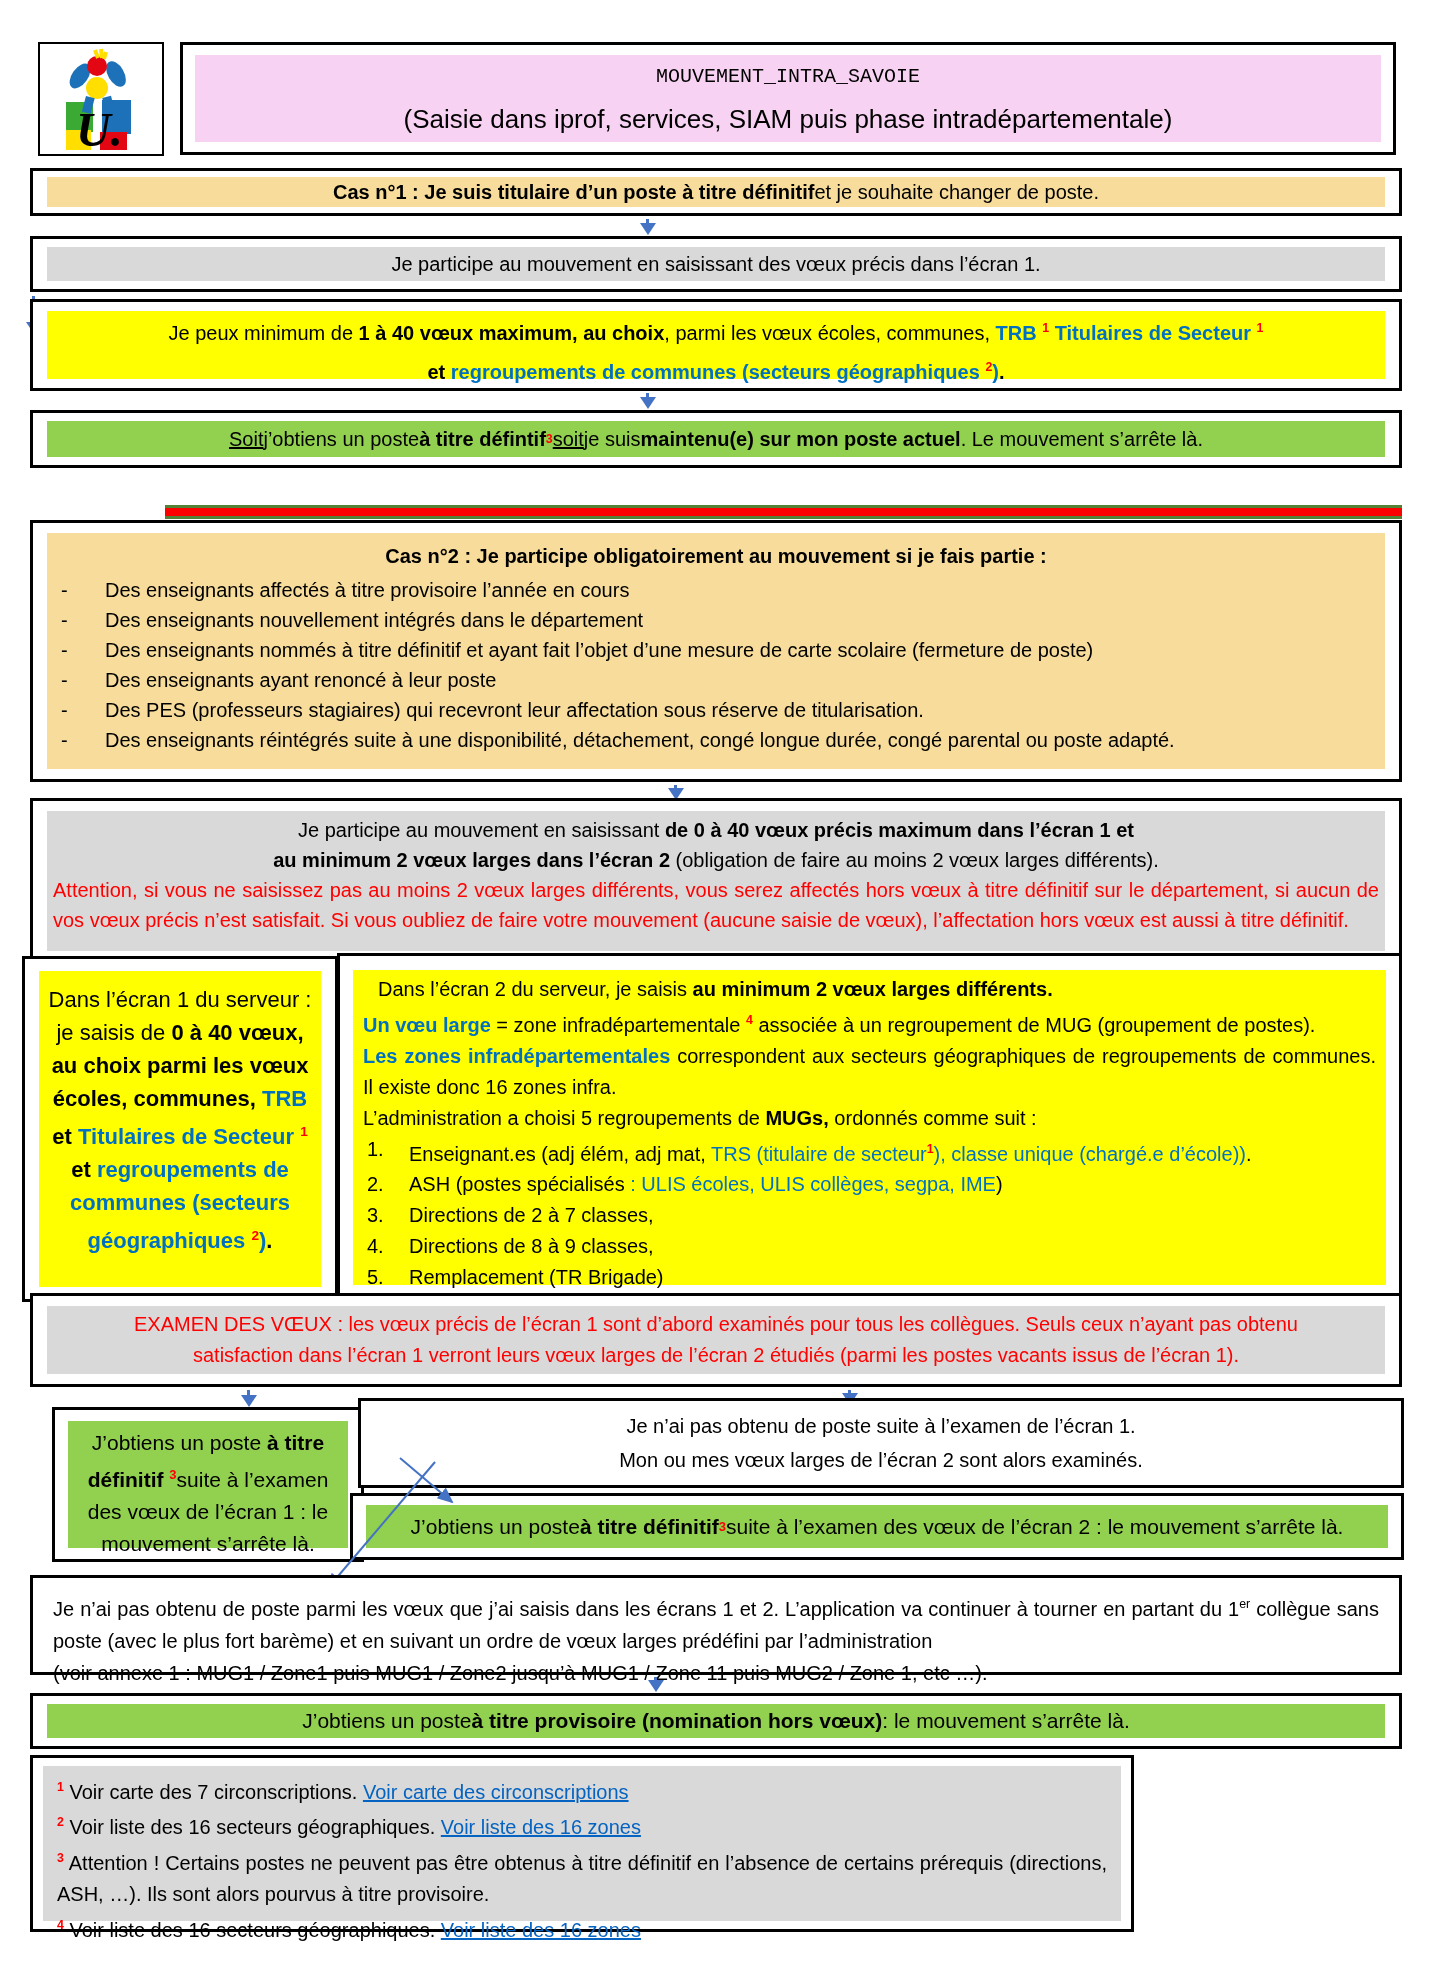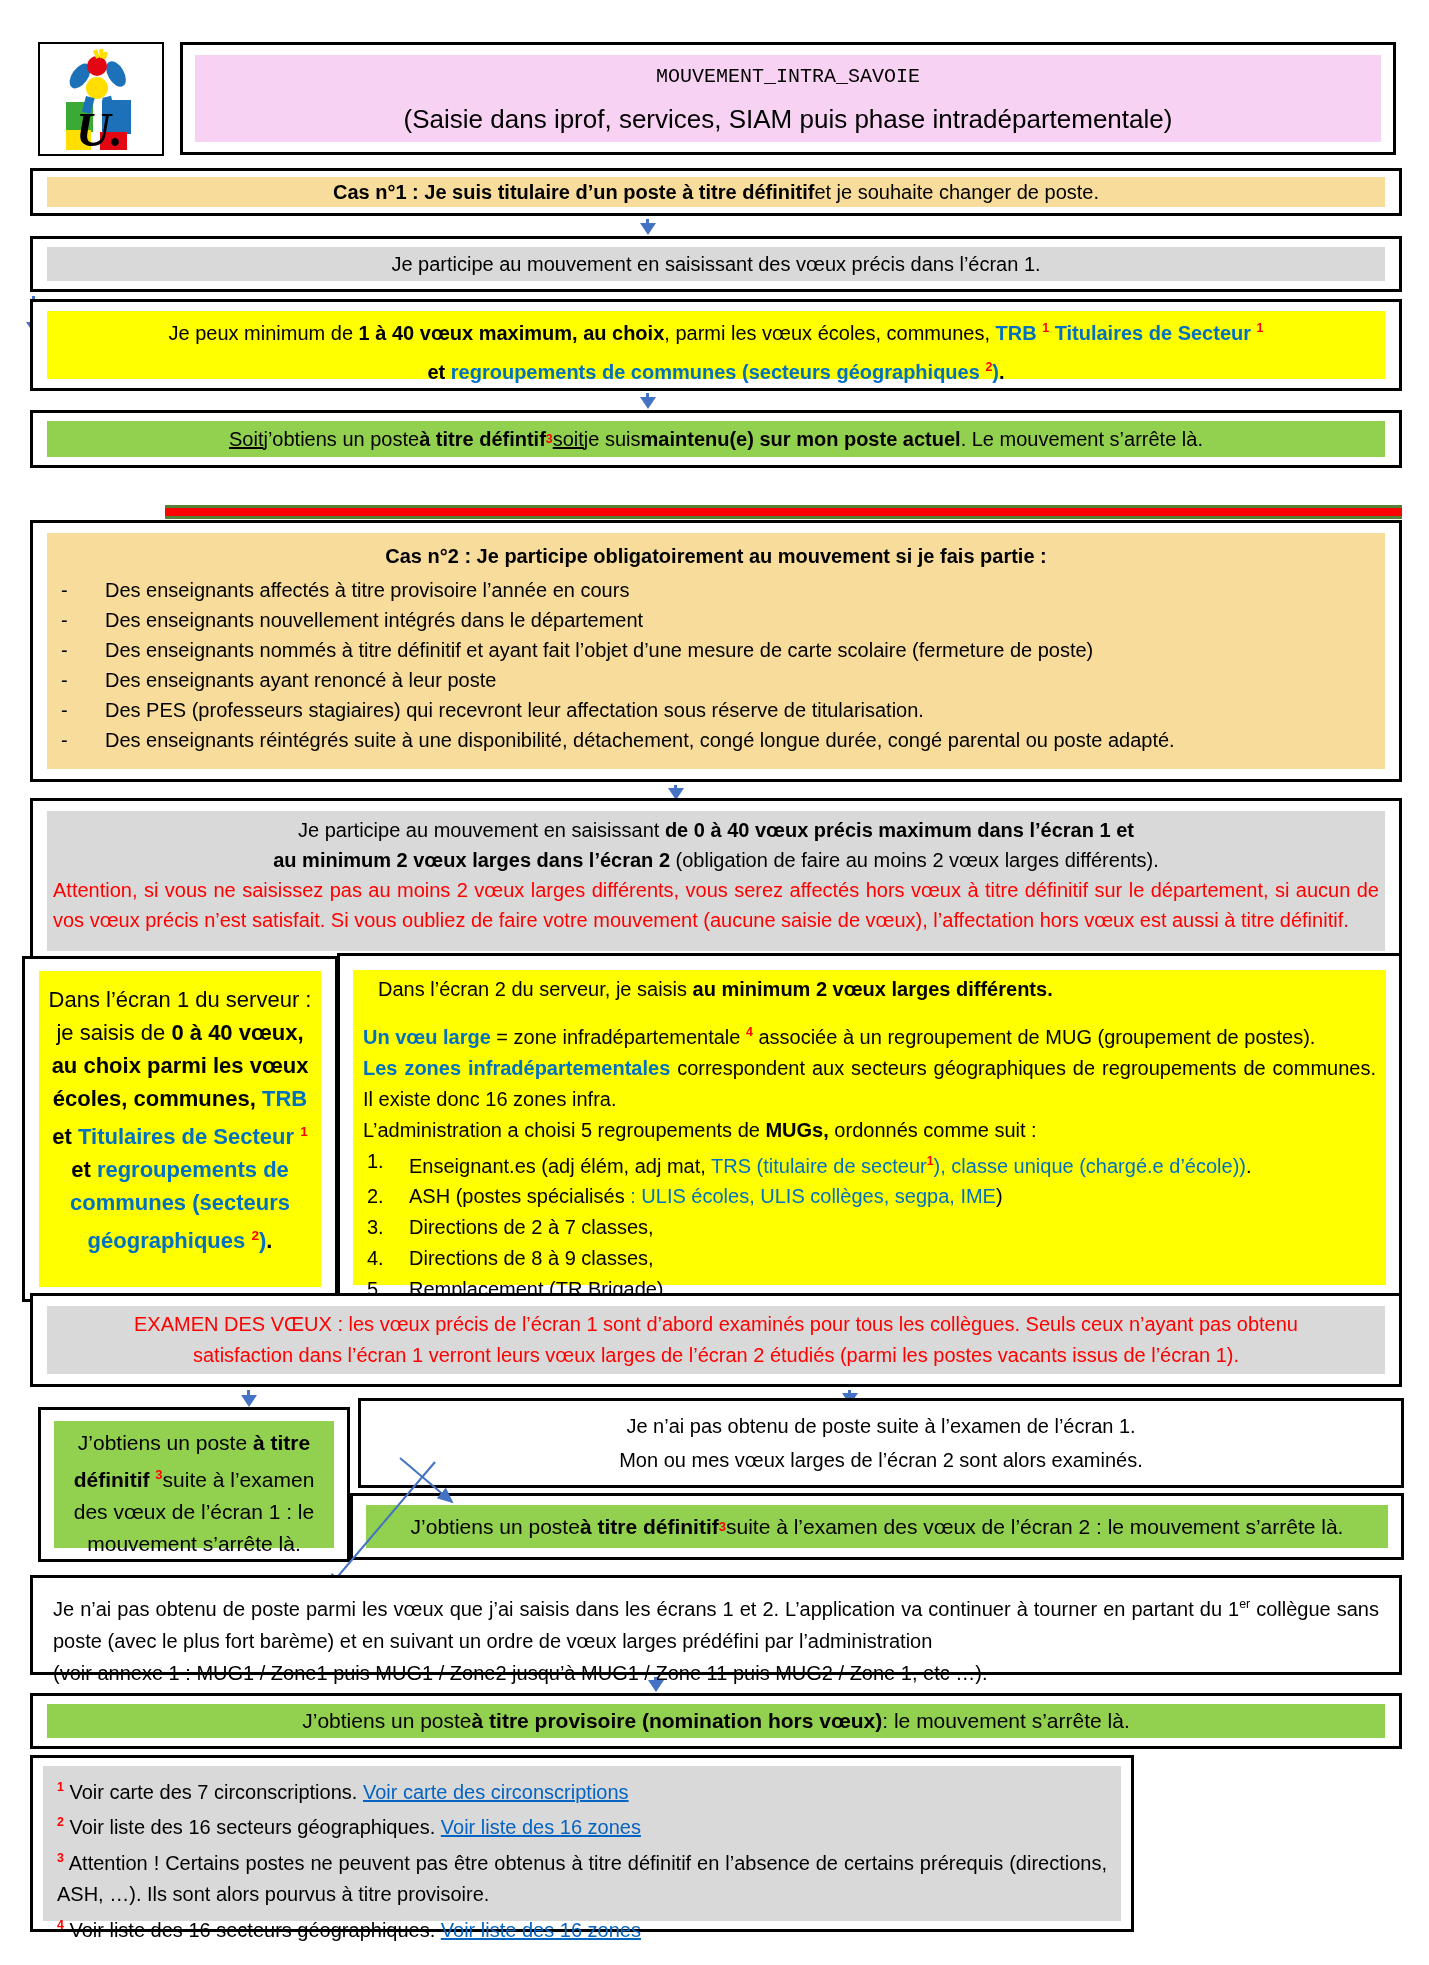--- a/index.html
+++ b/index.html
@@ -150,21 +150,21 @@
 
   <div class="obox" style="left:22px;top:956px;width:316px;height:346px;">
     <div class="fill yellowf" style="left:14px;top:12px;right:14px;bottom:12px;padding:12px 2px;">
       <div style="text-align:center;font-size:22px;line-height:33px;"><span>Dans l’écran 1 du serveur : je saisis de </span><span class="s-b">0 à 40 vœux, au choix parmi les vœux écoles, communes, </span><span class="s-bl">TRB </span><span class="s-b">et </span><span class="s-bl">Titulaires de Secteur </span><span class="s-sup">1</span><span class="s-b"> et </span><span class="s-bl">regroupements de communes (secteurs géographiques </span><span class="s-sup">2</span><span class="s-bl">)</span><span class="s-b">.</span></div>
     </div>
   </div>
 
   <div class="obox" style="left:337px;top:953px;width:1065px;height:349px;">
     <div class="fill yellowf" style="left:13px;top:14px;right:13px;bottom:14px;padding:4px 10px;">
       <div style="line-height:31px;margin-left:15px;"><span>Dans l’écran 2 du serveur, je saisis </span><span class="s-b">au minimum 2 vœux larges différents.</span></div>
-      <div style="line-height:31px;margin-top:12px;"><span class="s-bl">Un vœu large</span><span> = zone infradépartementale </span><span class="s-sup">4</span><span> associée à un regroupement de MUG (groupement de postes).</span></div>
+      <div style="line-height:31px;"><span class="s-bl">Un vœu large</span><span> = zone infradépartementale </span><span class="s-sup">4</span><span> associée à un regroupement de MUG (groupement de postes).</span></div>
       <div class="jline" style="line-height:31px;"><span class="s-bl">Les zones infradépartementales</span><span> correspondent aux secteurs géographiques de regroupements de communes. Il existe donc 16 zones infra.</span></div>
       <div style="line-height:31px;"><span>L’administration a choisi 5 regroupements de </span><span class="s-b">MUGs,</span><span> ordonnés comme suit :</span></div>
       <div>
           <div class="num-row">
             <span class="marker">1.</span>
             <span class="ltext"><span>Enseignant.es (adj élém, adj mat, </span><span class="s-blr">TRS (titulaire de secteur</span><span class="s-sup">1</span><span class="s-blr">), classe unique (chargé.e d’école))</span><span>.</span></span>
           </div>
           <div class="num-row">
             <span class="marker">2.</span>
             <span class="ltext"><span>ASH (postes spécialisés </span><span class="s-blr">: ULIS écoles, ULIS collèges, segpa, IME</span><span>)</span></span>
@@ -187,21 +187,21 @@
 
   <div class="obox" style="left:30px;top:1293px;width:1372px;height:94px;">
     <div class="fill grayf" style="left:14px;top:10px;right:14px;bottom:10px;padding:3px 60px;">
       <div style="text-align:center;line-height:31px;"><span class="s-r">EXAMEN DES VŒUX : les vœux précis de l’écran 1 sont d’abord examinés pour tous les collègues. Seuls ceux n’ayant pas obtenu satisfaction dans l’écran 1 verront leurs vœux larges de l’écran 2 étudiés (parmi les postes vacants issus de l’écran 1).</span></div>
     </div>
   </div>
 
   <div class="varrow" style="left:247px;top:1390px;height:5px;"></div>
   <div class="varrow" style="left:848px;top:1390px;height:3px;"></div>
 
-  <div class="obox" style="left:38px;top:1407px;width:312px;height:155px;">
+  <div class="obox" style="left:52px;top:1407px;width:312px;height:155px;">
     <div class="fill greenf" style="left:13px;top:11px;right:13px;bottom:11px;padding:6px 2px;">
       <div style="text-align:center;font-size:21px;line-height:32px;"><span>J’obtiens un poste </span><span class="s-b">à titre définitif </span><span class="s-sup">3</span><span>suite à l’examen des vœux de l’écran 1 : le mouvement s’arrête là.</span></div>
     </div>
   </div>
 
   <div class="obox" style="left:358px;top:1398px;width:1046px;height:90px;">
     <div class="fill" style="left:10px;top:8px;right:10px;bottom:8px;">
       <div style="text-align:center;line-height:34px;">Je n’ai pas obtenu de poste suite à l’examen de l’écran 1.</div>
       <div style="text-align:center;line-height:34px;">Mon ou mes vœux larges de l’écran 2 sont alors examinés.</div>
     </div>

